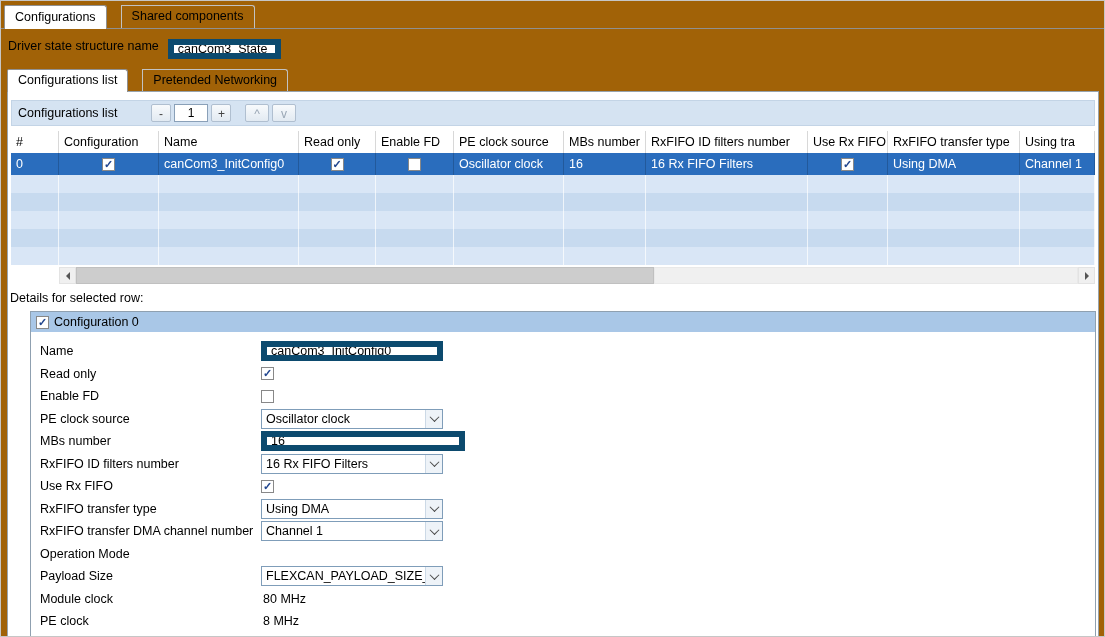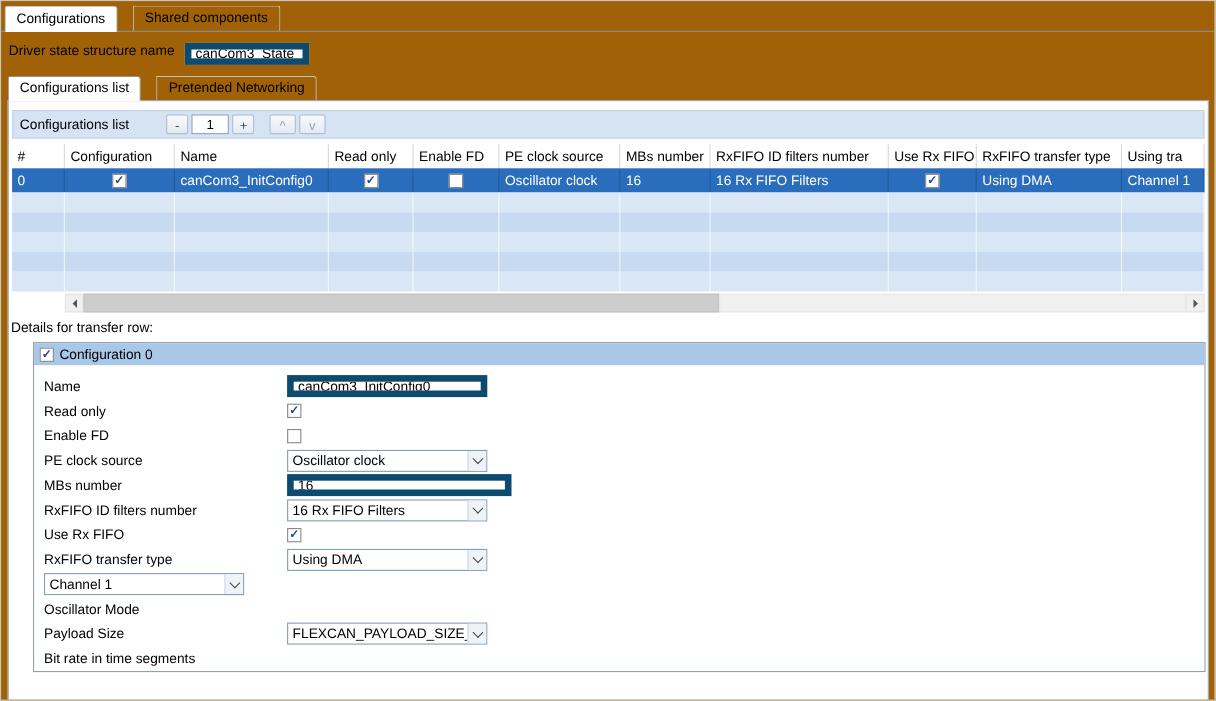--- a/index.html
+++ b/index.html
@@ -222,21 +222,21 @@
       <div class="sbtn">
           <span class="tri-l"></span>
         </div>
       <div class="sthumb"></div>
       <div class="strack"></div>
       <div class="sbtn">
           <span class="tri-r"></span>
         </div>
     </div>
 
-    <div class="dsection">Details for transfer row:</div>
+    <div class="dsection">Details for selected row:</div>
 
     <div class="panel">
       <div class="phead">
         <span class="cb">✓</span>
         <span>Configuration 0</span>
       </div>
       <div class="pbody">
 
         <div class="drow">
           <div class="dlabel">Name</div>
@@ -287,43 +287,52 @@
           <div class="dlabel">RxFIFO transfer type</div>
           <div class="combo w182">
             <span class="cval">Using DMA</span>
             <span class="carr">
                 <b></b>
               </span>
           </div>
         </div>
 
         <div class="drow">
+          <div class="dlabel">RxFIFO transfer DMA channel number</div>
           <div class="combo w182">
             <span class="cval">Channel 1</span>
             <span class="carr">
                 <b></b>
               </span>
           </div>
         </div>
 
         <div class="drow">
-          <div class="dlabel">Oscillator Mode</div>
+          <div class="dlabel">Operation Mode</div>
         </div>
 
         <div class="drow">
           <div class="dlabel">Payload Size</div>
           <div class="combo w182">
             <span class="cval">FLEXCAN_PAYLOAD_SIZE_8</span>
             <span class="carr">
                 <b></b>
               </span>
           </div>
         </div>
 
-
+        <div class="drow">
+          <div class="dlabel">Module clock</div>
+          <span class="sval">80 MHz</span>
+        </div>
+
+        <div class="drow">
+          <div class="dlabel">PE clock</div>
+          <span class="sval">8 MHz</span>
+        </div>
 
         <div class="drow">
           <div class="dlabel">Bit rate in time segments</div>
 
         </div>
 
       </div>
     </div>
 
   </div>

